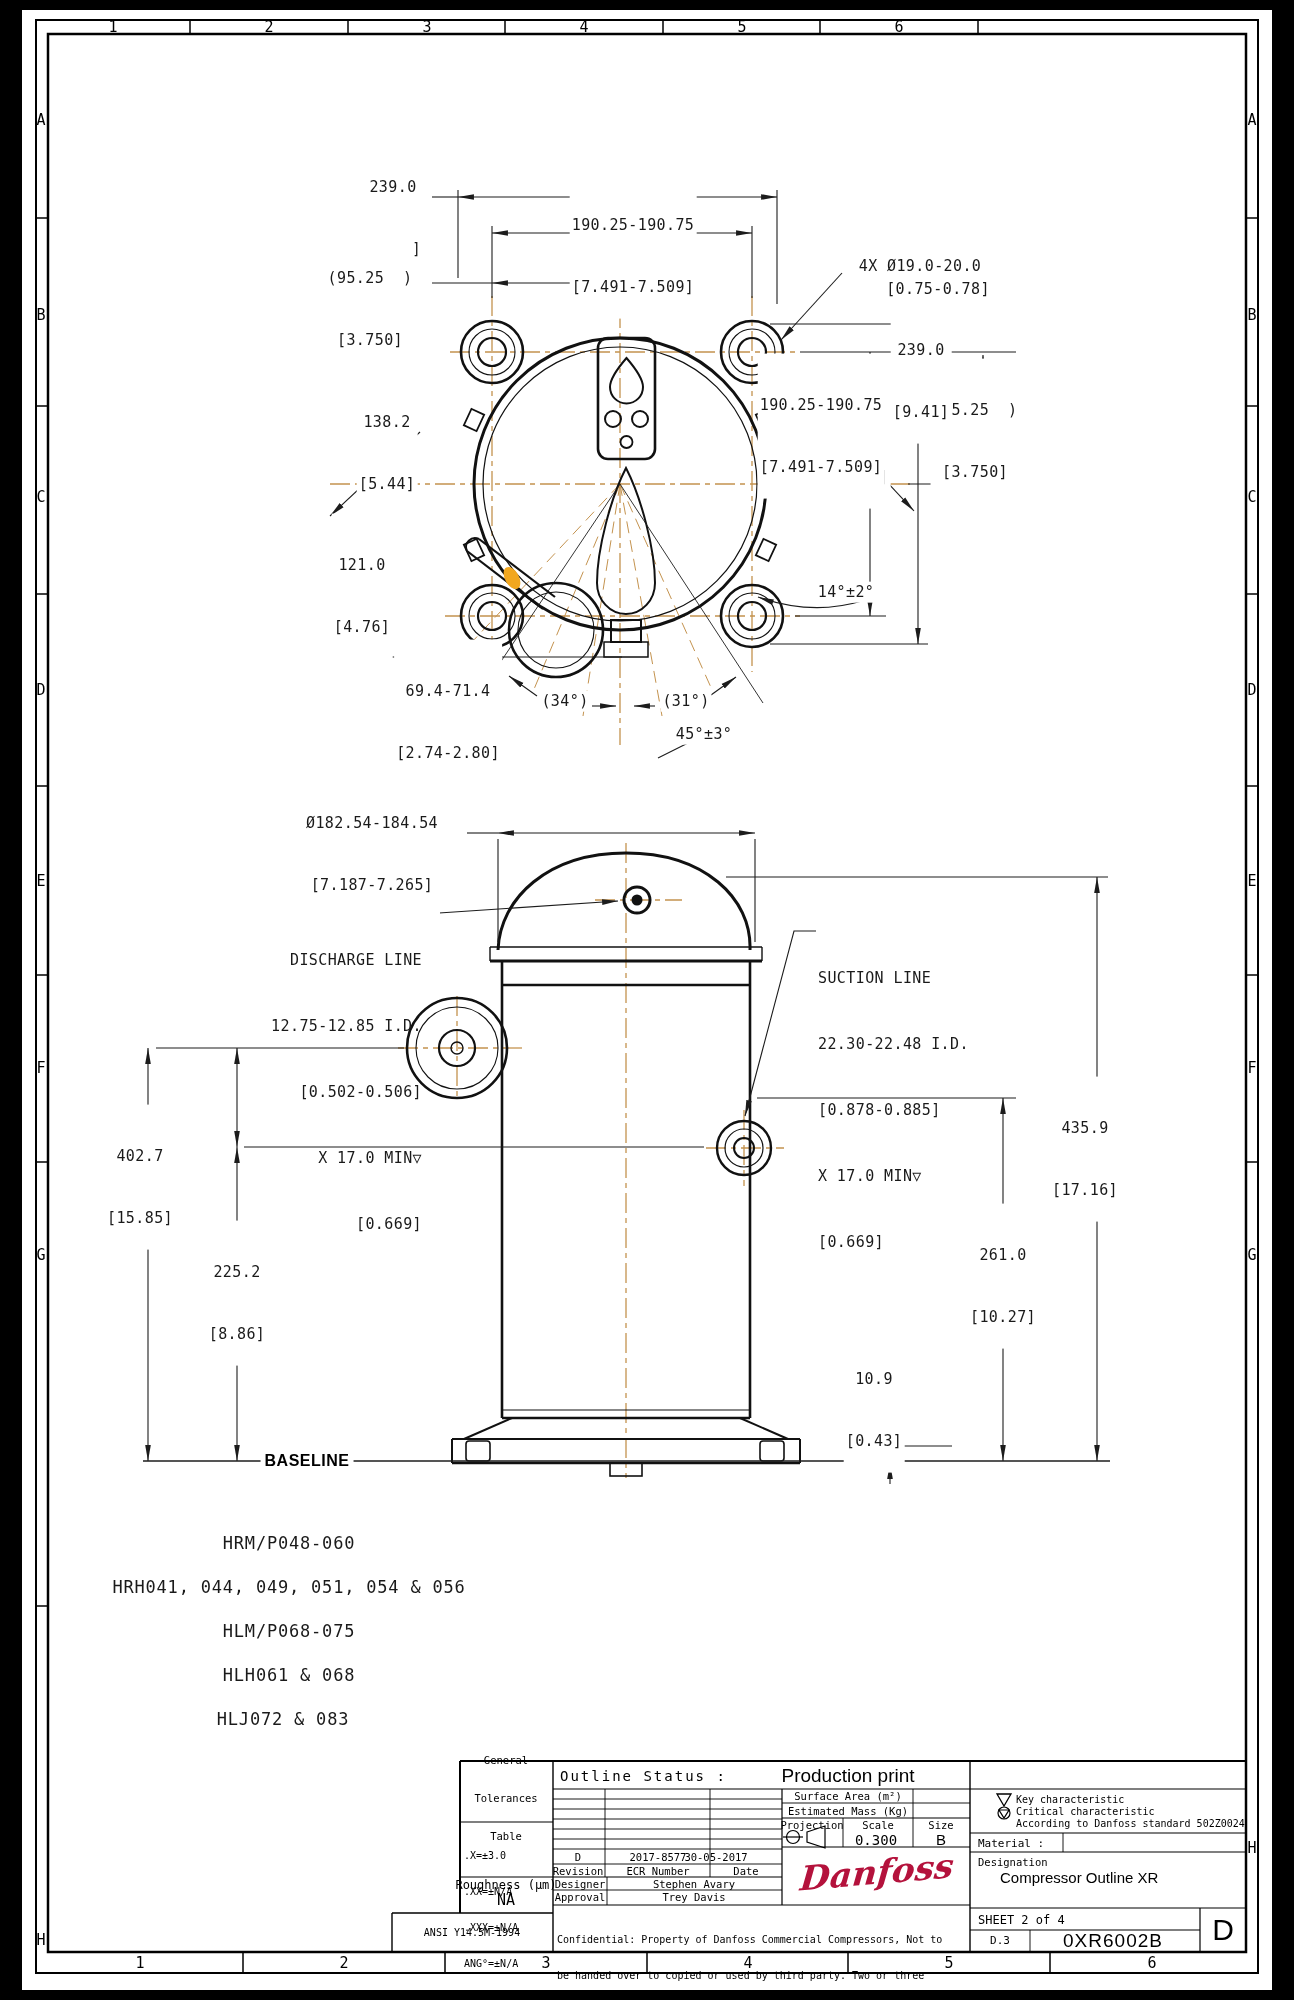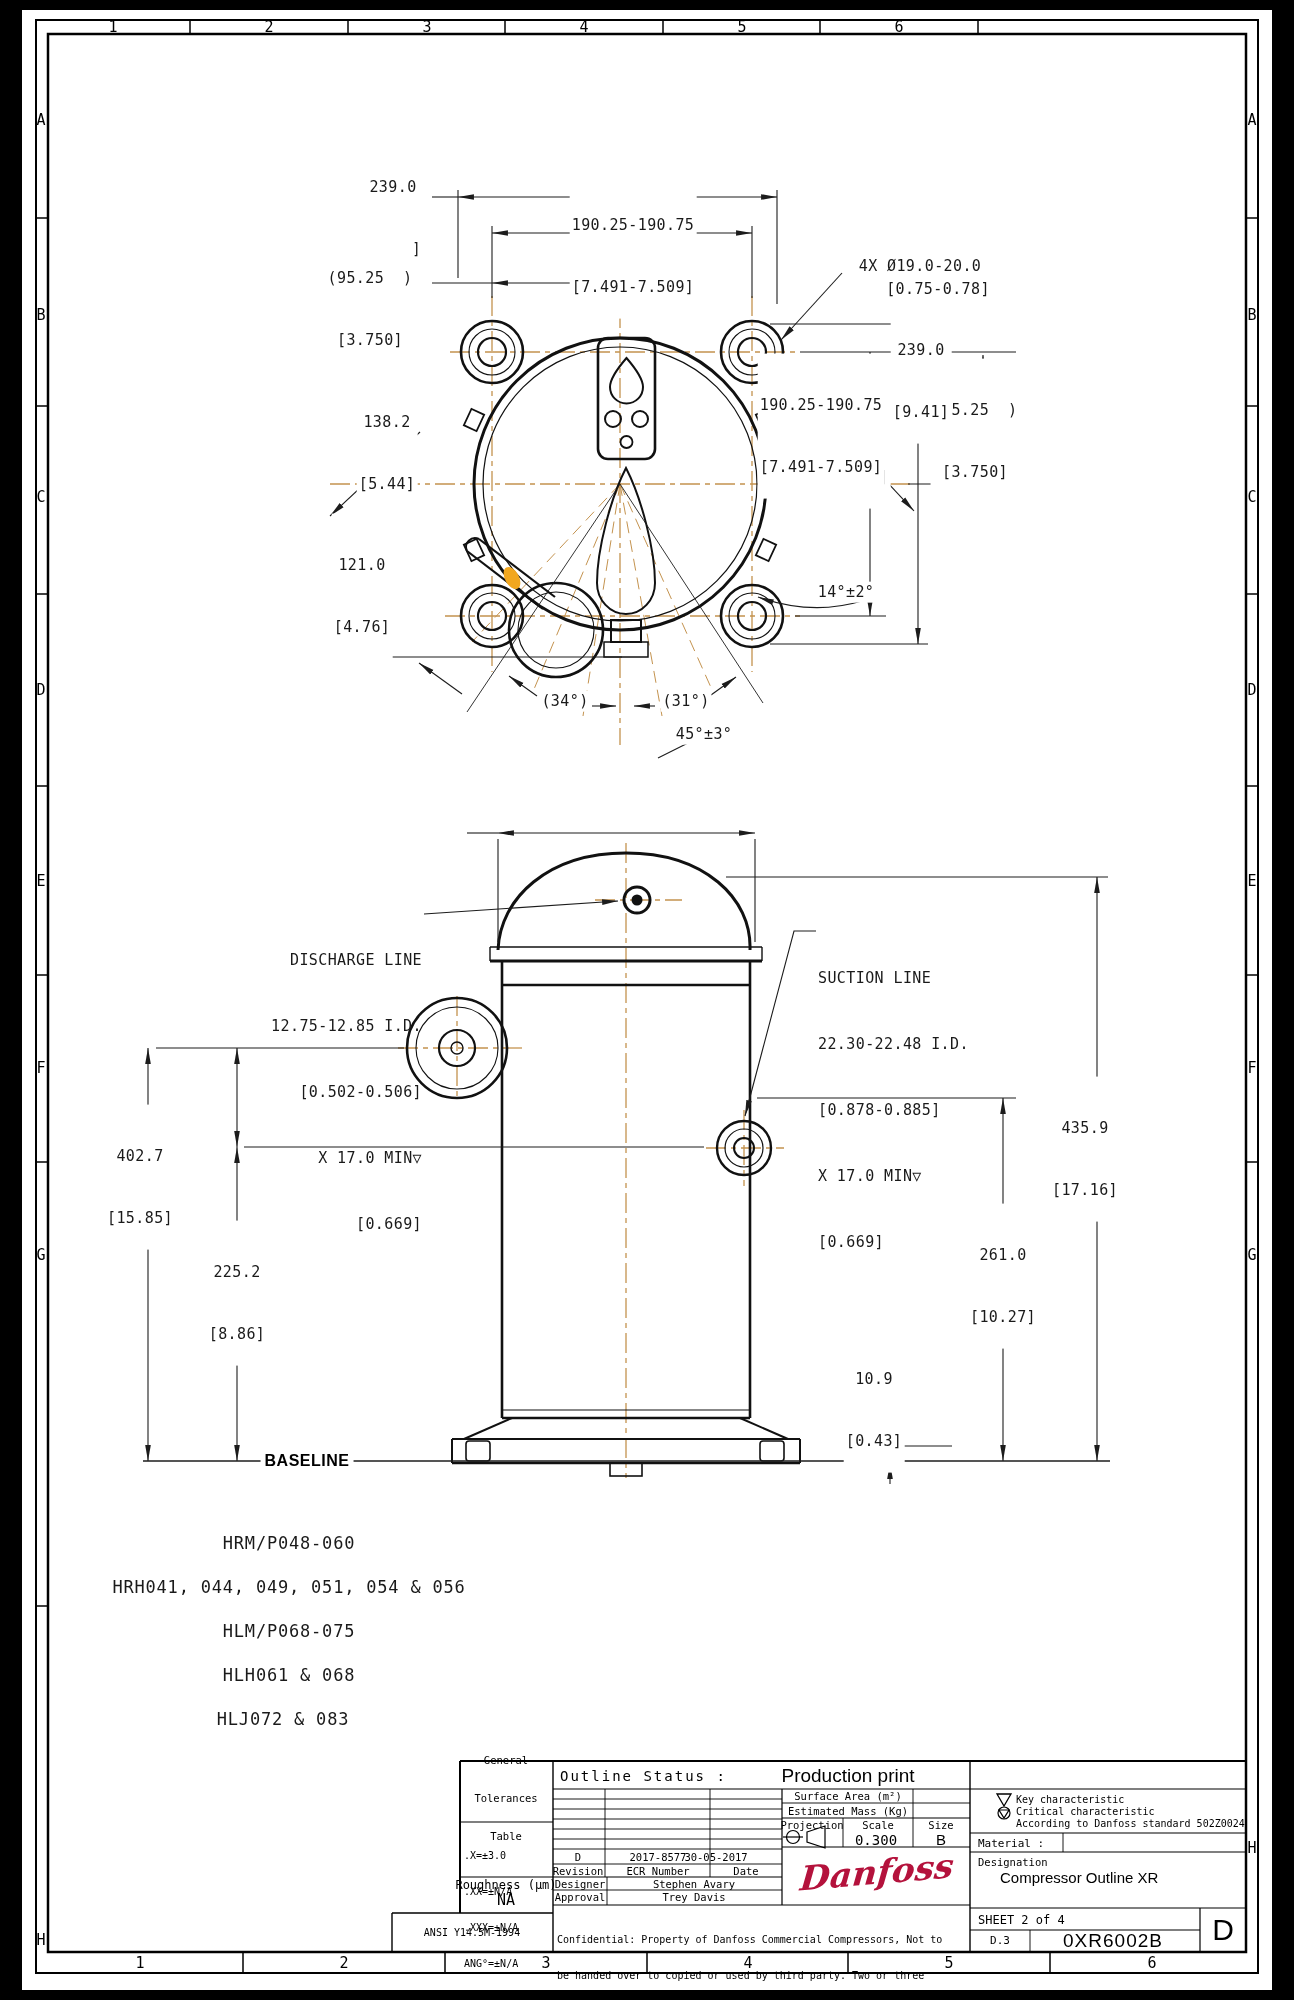--- a/index.html
+++ b/index.html
@@ -338,24 +338,32 @@
 </div>
 <div class="dim" style="left:921px;top:371px">
   <div>239.0</div>
   <div>[9.41]</div>
 </div>
 <div class="dim" style="left:821px;top:426px">
   <div>190.25-190.75</div>
   <div>[7.491-7.509]</div>
 </div>
 <div class="dim" style="left:846px;top:592px">14°±2°</div>
+<div class="dim" style="left:448px;top:712px">
+  <div>69.4-71.4</div>
+  <div>[2.74-2.80]</div>
+</div>
 <div class="dim" style="left:565px;top:701px">(34°)</div>
 <div class="dim" style="left:686px;top:701px">(31°)</div>
 <div class="dim" style="left:704px;top:734px">45°±3°</div>
 
+<div class="dim" style="left:372px;top:844px">
+  <div>Ø182.54-184.54</div>
+  <div>[7.187-7.265]</div>
+</div>
 <div class="callout" style="left:228px;top:905px;width:194px;text-align:right">
   <div>DISCHARGE LINE</div>
   <div>12.75-12.85 I.D.</div>
   <div>[0.502-0.506]</div>
   <div>X 17.0 MIN▽</div>
   <div>[0.669]</div>
 </div>
 <div class="callout" style="left:818px;top:923px">
   <div>SUCTION LINE</div>
   <div>22.30-22.48 I.D.</div>

